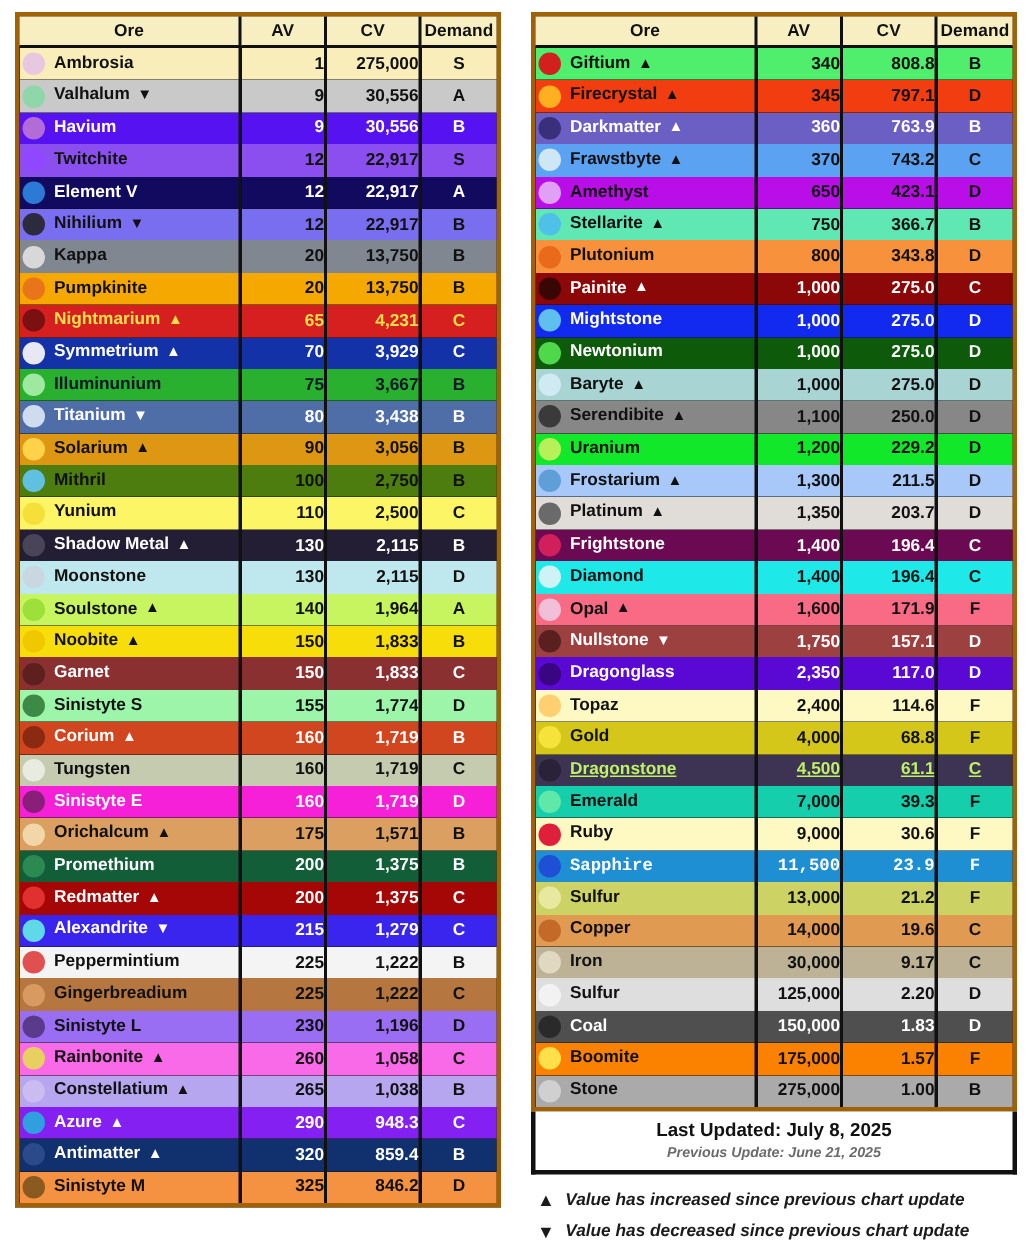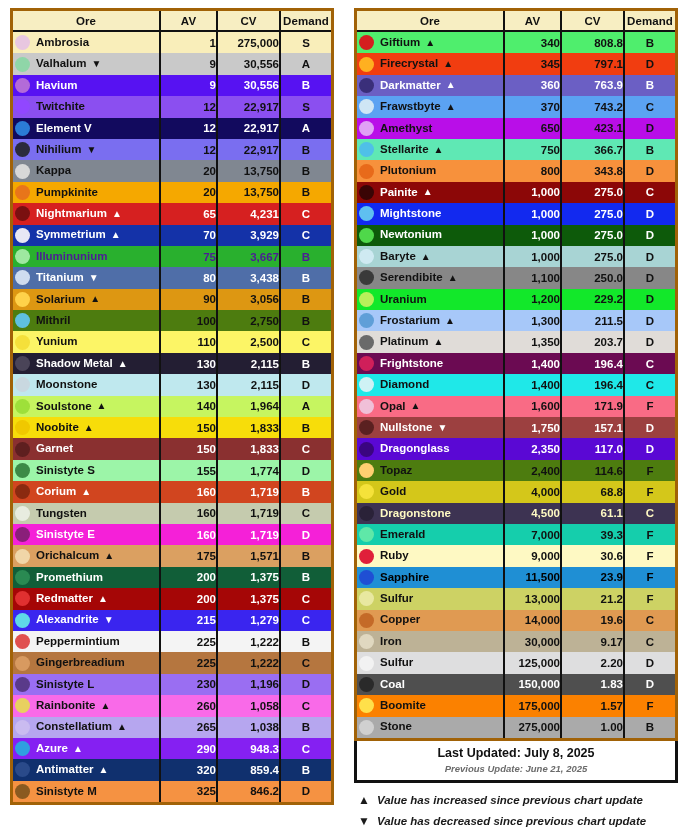--- a/index.html
+++ b/index.html
@@ -233,21 +233,21 @@
                   <span class="ico">
                     <i style="background: rgb(232, 117, 26);"></i>
                   </span>
                   <span class="nm">Pumpkinite</span>
                 </div>
               </td>
               <td class="c-num">20</td>
               <td class="c-num">13,750</td>
               <td class="c-dm">B</td>
             </tr>
-            <tr style="background: rgb(214, 32, 32); color: #ffffff;">
+            <tr style="background: rgb(214, 32, 32); color: #fde047;">
               <td class="c-name">
                 <div class="namebox">
                   <span class="ico">
                     <i style="background: rgb(122, 16, 16);"></i>
                   </span>
                   <span class="nm">Nightmarium</span>
                   <span class="arr">▲</span>
                 </div>
               </td>
               <td class="c-num">65</td>
@@ -261,21 +261,21 @@
                     <i style="background: rgb(232, 232, 245);"></i>
                   </span>
                   <span class="nm">Symmetrium</span>
                   <span class="arr">▲</span>
                 </div>
               </td>
               <td class="c-num">70</td>
               <td class="c-num">3,929</td>
               <td class="c-dm">C</td>
             </tr>
-            <tr style="background: rgb(41, 176, 46); color: #4c1d95;">
+            <tr style="background: rgb(41, 176, 46); color: #0f172a;">
               <td class="c-name">
                 <div class="namebox">
                   <span class="ico">
                     <i style="background: rgb(158, 232, 160);"></i>
                   </span>
                   <span class="nm">Illuminunium</span>
                 </div>
               </td>
               <td class="c-num">75</td>
               <td class="c-num">3,667</td>
@@ -907,21 +907,21 @@
                   <span class="ico">
                     <i style="background: rgb(58, 5, 128);"></i>
                   </span>
                   <span class="nm">Dragonglass</span>
                 </div>
               </td>
               <td class="c-num">2,350</td>
               <td class="c-num">117.0</td>
               <td class="c-dm">D</td>
             </tr>
-            <tr style="background: #4d7c0f; color: rgb(17, 17, 17);">
+            <tr style="background: #fef9c3; color: rgb(17, 17, 17);">
               <td class="c-name">
                 <div class="namebox">
                   <span class="ico">
                     <i style="background: rgb(255, 207, 112);"></i>
                   </span>
                   <span class="nm">Topaz</span>
                 </div>
               </td>
               <td class="c-num">2,400</td>
               <td class="c-num">114.6</td>
@@ -933,21 +933,21 @@
                   <span class="ico">
                     <i style="background: rgb(245, 226, 58);"></i>
                   </span>
                   <span class="nm">Gold</span>
                 </div>
               </td>
               <td class="c-num">4,000</td>
               <td class="c-num">68.8</td>
               <td class="c-dm">F</td>
             </tr>
-            <tr style="background: rgb(61, 51, 82); color: #fef9c3;">
+            <tr style="background: rgb(61, 51, 82); color: #bef264; text-decoration: underline;">
               <td class="c-name">
                 <div class="namebox">
                   <span class="ico">
                     <i style="background: rgb(42, 34, 56);"></i>
                   </span>
                   <span class="nm">Dragonstone</span>
                 </div>
               </td>
               <td class="c-num">4,500</td>
               <td class="c-num">61.1</td>
@@ -972,21 +972,21 @@
                   <span class="ico">
                     <i style="background: rgb(224, 31, 58);"></i>
                   </span>
                   <span class="nm">Ruby</span>
                 </div>
               </td>
               <td class="c-num">9,000</td>
               <td class="c-num">30.6</td>
               <td class="c-dm">F</td>
             </tr>
-            <tr style="background: rgb(31, 143, 212); color: #000000;">
+            <tr style="background: rgb(31, 143, 212); color: #ffffff; font-family: Liberation Mono, monospace;">
               <td class="c-name">
                 <div class="namebox">
                   <span class="ico">
                     <i style="background: rgb(31, 79, 212);"></i>
                   </span>
                   <span class="nm">Sapphire</span>
                 </div>
               </td>
               <td class="c-num">11,500</td>
               <td class="c-num">23.9</td>

